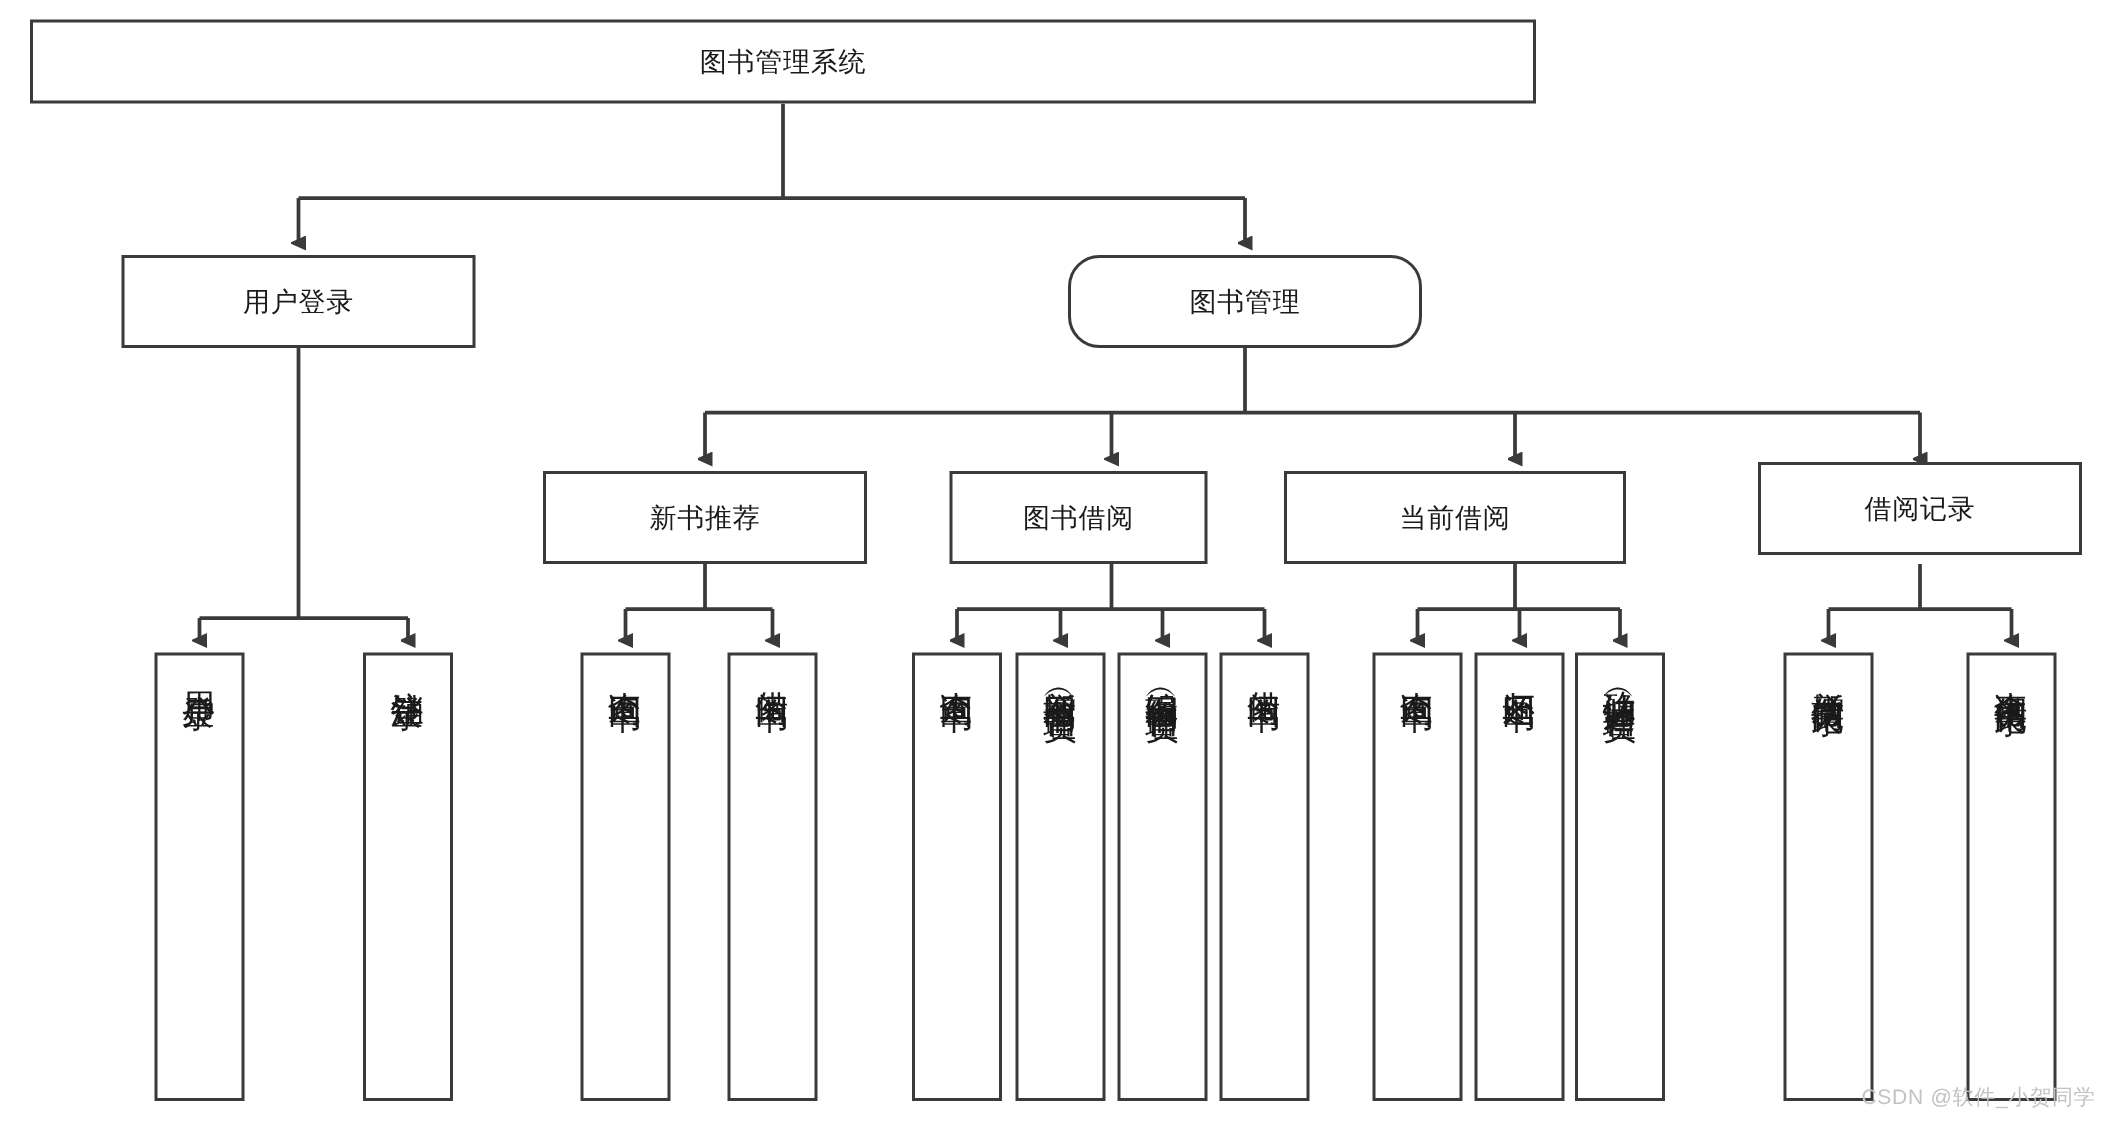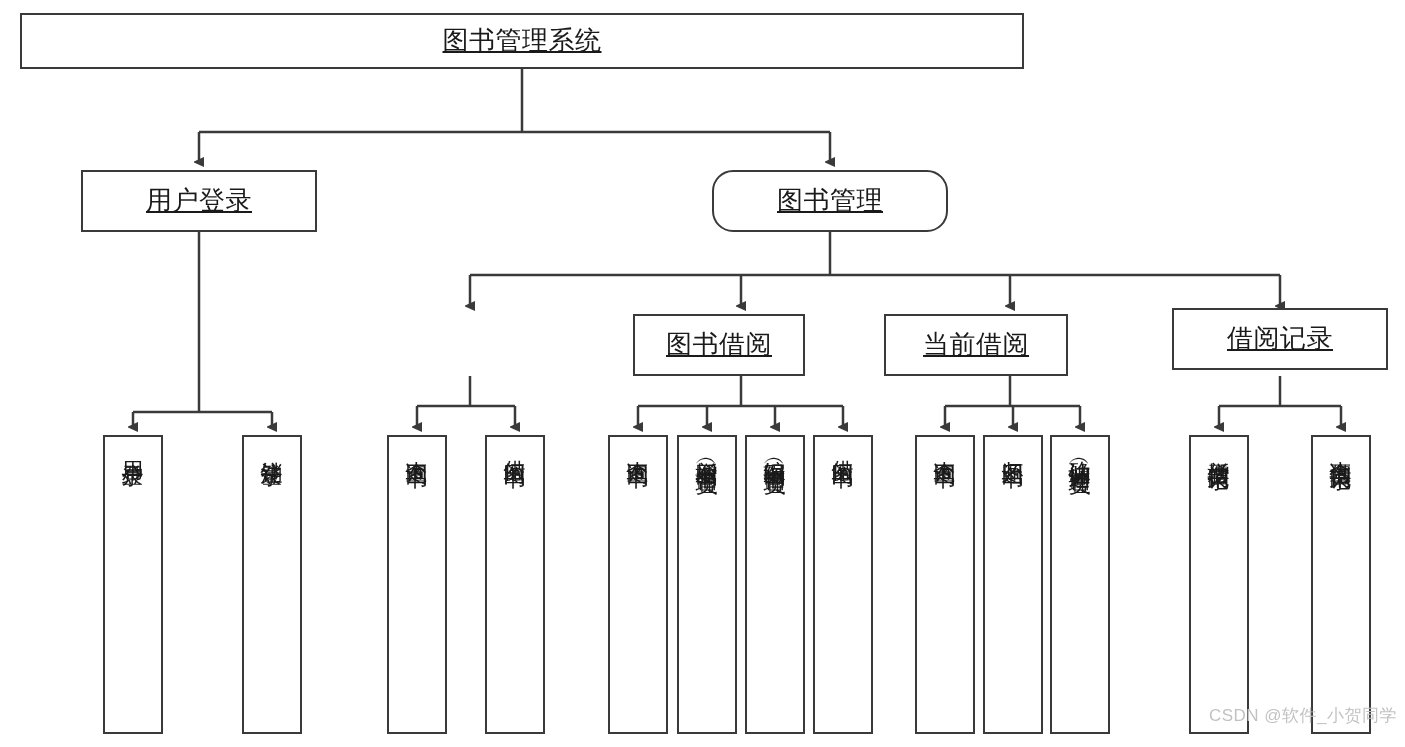--- a/index.html
+++ b/index.html
@@ -36,43 +36,42 @@
     align-items: center;
     justify-content: center;
     color: #1a1a1a;
   }
   .node .node-label {
     display: block;
     text-align: center;
     line-height: 1.15;
   }
   .node.horizontal .node-label {
-    font-size: 26px;
+    font-size: 18px;
     letter-spacing: 0.5px;
     white-space: nowrap;
-    text-decoration: underline;
   }
   .node.vertical {
     align-items: flex-start;
     justify-content: center;
     padding-top: 6px;
   }
   .node.vertical .node-label {
     writing-mode: vertical-rl;
     text-orientation: upright;
     font-size: 22px;
     line-height: 1.05;
     letter-spacing: 2px;
     white-space: nowrap;
   }
   .watermark {
     position: absolute;
     right: 8px;
-    bottom: 20px;
-    font-size: 17px;
+    bottom: 6px;
+    font-size: 14px;
     color: #c2c2c2;
     white-space: nowrap;
     letter-spacing: 0.5px;
   }
 </style>
 </head>
 <body>
 
 <div id="diagram-root">
 
@@ -130,24 +129,27 @@
     <span class="node-label">图书管理系统</span>
   </div>
 
   <div class="node horizontal" style="left:81px; top:170px; width:236px; height:62px;">
     <span class="node-label">用户登录</span>
   </div>
   <div class="node horizontal" style="left:712px; top:170px; width:236px; height:62px;border-radius:21px;">
     <span class="node-label">图书管理</span>
   </div>
 
+  <div class="node horizontal" style="left:362px; top:314px; width:216px; height:62px;">
+    <span class="node-label">新书推荐</span>
+  </div>
   <div class="node horizontal" style="left:633px; top:314px; width:172px; height:62px;">
     <span class="node-label">图书借阅</span>
   </div>
-  <div class="node horizontal" style="left:884px; top:314px; width:184px; height:62px;">
+  <div class="node horizontal" style="left:856px; top:314px; width:228px; height:62px;">
     <span class="node-label">当前借阅</span>
   </div>
   <div class="node horizontal" style="left:1172px; top:308px; width:216px; height:62px;">
     <span class="node-label">借阅记录</span>
   </div>
 
   <div class="node vertical" style="left:103px; top:435px; width:60px; height:299px;">
     <span class="node-label">用户登录</span>
   </div>
   <div class="node vertical" style="left:242px; top:435px; width:60px; height:299px;">

